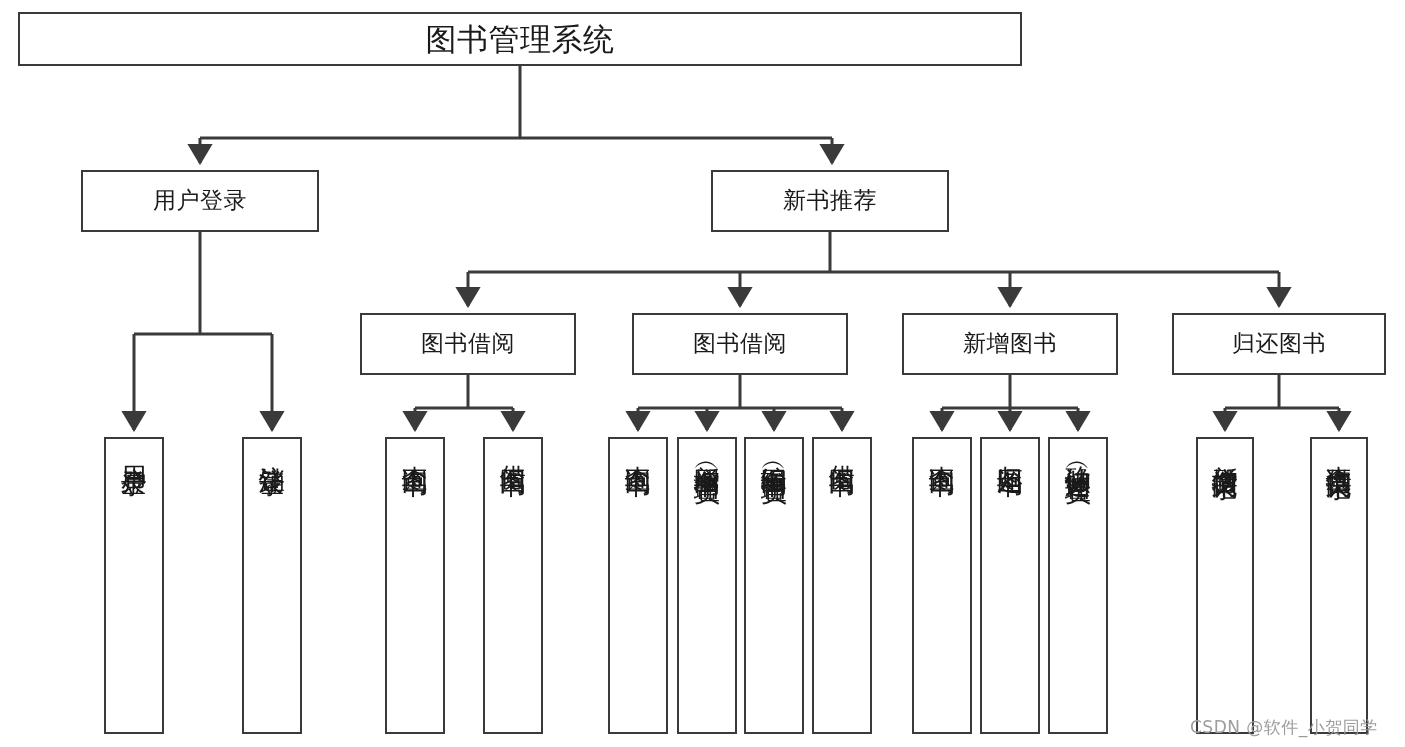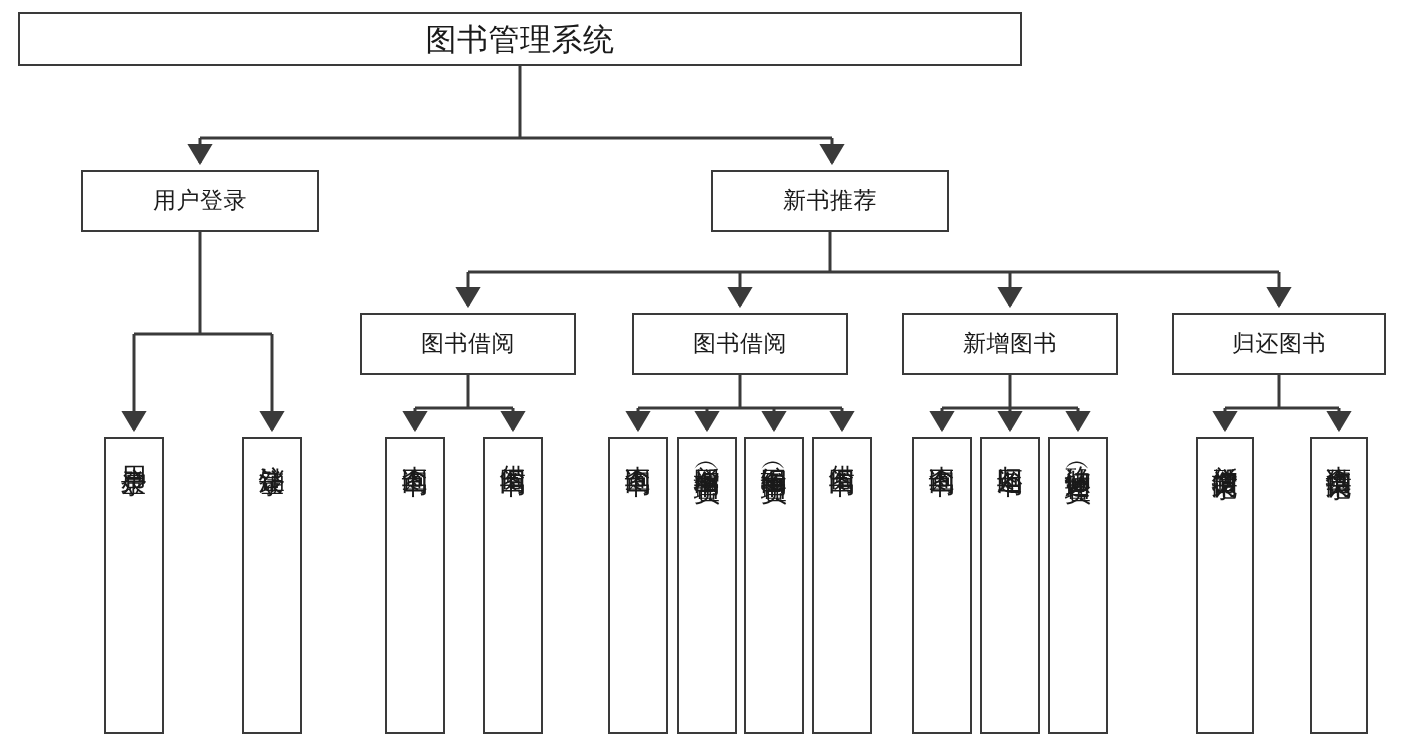--- a/index.html
+++ b/index.html
@@ -183,14 +183,15 @@
         <span class="label">确认归还（管理员）</span>
       </div>
       <div class="node leaf vert" style="left: 1196px; top: 437px; width: 58px; height: 297px;">
         <span class="label">新增借阅记录</span>
       </div>
       <div class="node leaf vert" style="left: 1310px; top: 437px; width: 58px; height: 297px;">
         <span class="label">查询借阅记录</span>
       </div>
     </div>
 
+  <div class="watermark" style="left: 1190px; top: 716px;">CSDN @软件_小贺同学</div>
 
 </div>
 
 </body></html>

